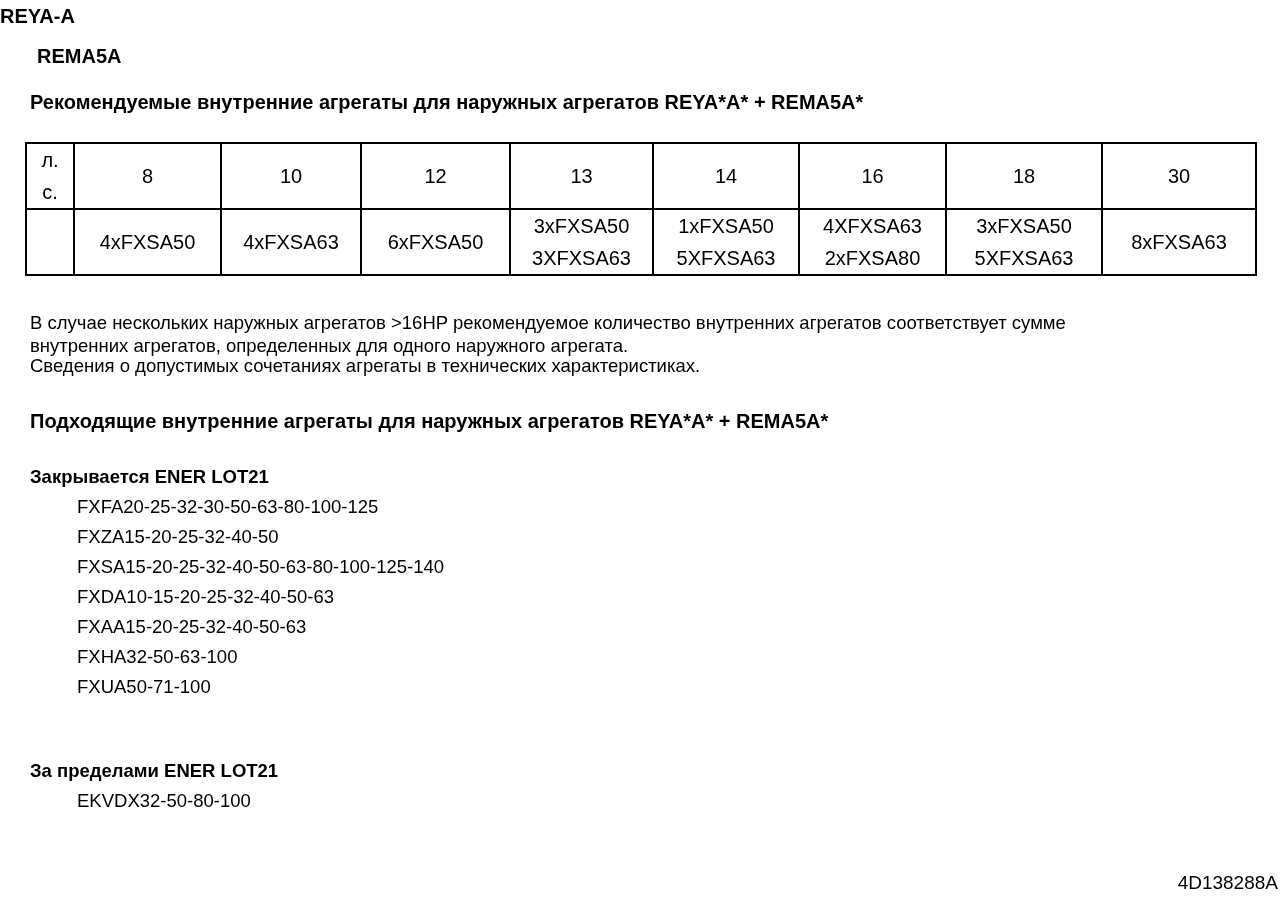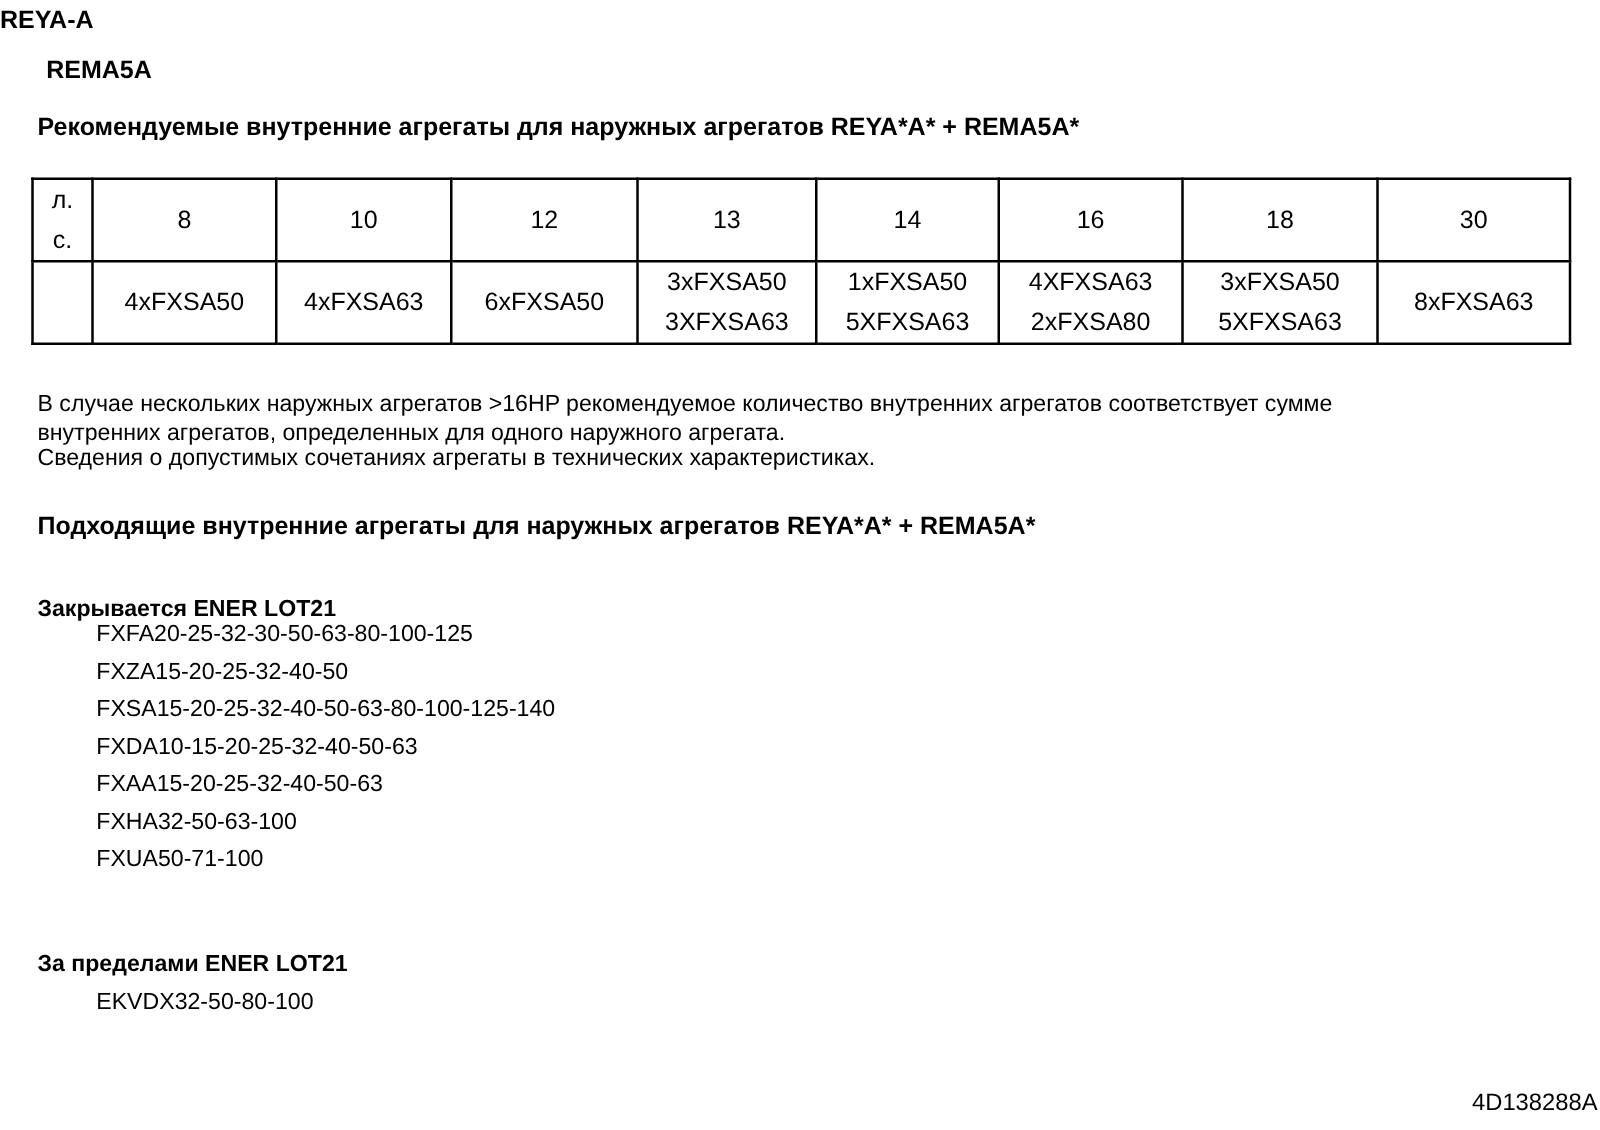--- a/index.html
+++ b/index.html
@@ -151,21 +151,21 @@
   </tr>
 </tbody>
   </table>
 
 <div class="abs note" style="top:285px;margin-top:23px;">В случае нескольких наружных агрегатов &gt;16HP рекомендуемое количество внутренних агрегатов соответствует сумме</div>
 <div class="abs note" style="top:321px;margin-top:10px;">внутренних агрегатов, определенных для одного наружного агрегата.</div>
 <div class="abs note" style="top:351px;">Сведения о допустимых сочетаниях агрегаты в технических характеристиках.</div>
 
 <div class="abs section-title" style="top:408px;">Подходящие внутренние агрегаты для наружных агрегатов REYA*A* + REMA5A*</div>
 
-<div class="abs sub-title" style="top:472px;text-align:center;">Закрывается ENER LOT21</div>
+<div class="abs sub-title" style="top:462px;text-align:center;">Закрывается ENER LOT21</div>
 <div class="abs unit-list" style="top:492px;">
   <div>FXFA20-25-32-30-50-63-80-100-125</div>
   <div>FXZA15-20-25-32-40-50</div>
   <div>FXSA15-20-25-32-40-50-63-80-100-125-140</div>
   <div>FXDA10-15-20-25-32-40-50-63</div>
   <div>FXAA15-20-25-32-40-50-63</div>
   <div>FXHA32-50-63-100</div>
   <div>FXUA50-71-100</div>
 </div>
 

